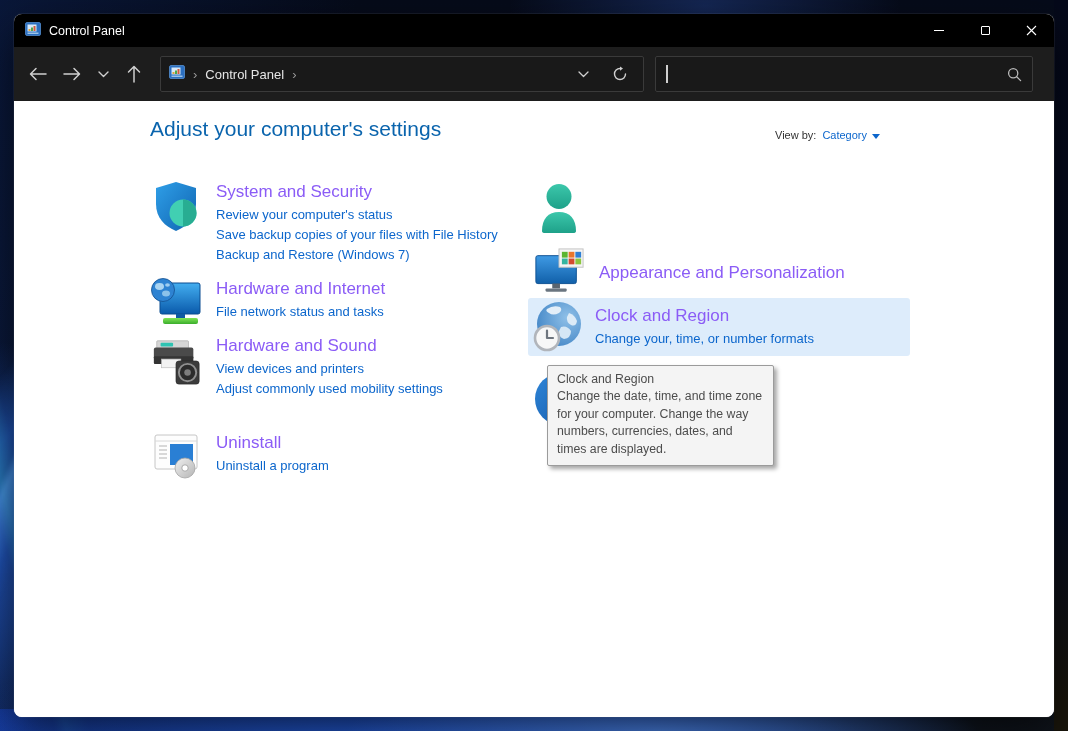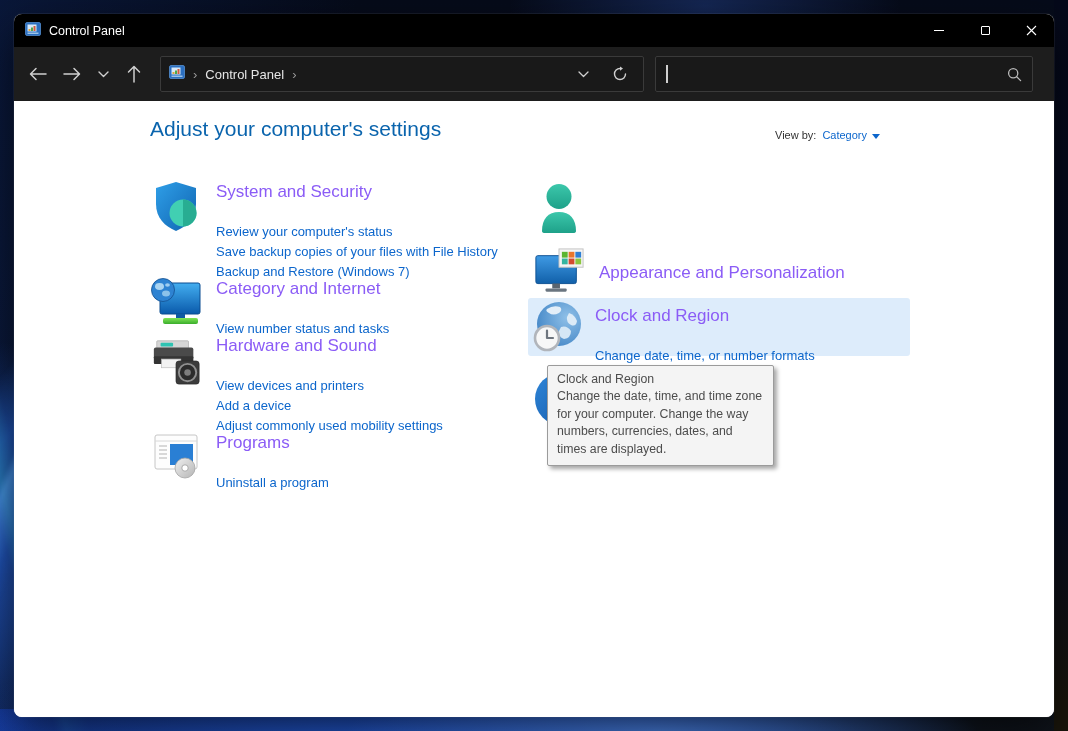--- a/index.html
+++ b/index.html
@@ -91,21 +91,21 @@
   .viewby { position:absolute; left:761px; top:28px; font-size:11px; display:flex; align-items:center; gap:6px; }
   .viewby-label { color:#333333; }
   .viewby-value { color:#0c66cc; cursor:pointer; display:flex; align-items:center; gap:5px; }
   .viewby-caret { width:0; height:0; border-left:4px solid transparent; border-right:4px solid transparent; border-top:5px solid #0c66cc; margin-top:2px; }
 
   .cat-item { position:absolute; display:flex; gap:14px; }
   .cat-item.center { align-items:center;text-align:right; }
   .cat-icon { width:52px; flex:none; display:flex; justify-content:center; }
   .cat-text { padding-top:2px; }
   .cat-title { font-size:17px; color:#8b5cf6; text-decoration:none; cursor:pointer; display:inline-block; }
-  .cat-links { margin-top:20px; }
+  .cat-links { margin-top:3px; }
   .cat-links a { display:block; font-size:13px; line-height:20px; color:#0c66cc; text-decoration:none; cursor:pointer; }
   .uac-link { display:flex; align-items:center; gap:4px; }
 
   .highlight-panel {
     position:absolute; left:514px; top:197px; width:382px; height:58px;
     background:#ddecfb; border-radius:3px; display:flex; gap:13px; padding:3px 0 0 5px;
   }
   .highlight-panel .cat-text { padding-top:5px; }
 
   .ease-circle { position:absolute; left:520px; top:271px; z-index:1; }
@@ -268,23 +268,23 @@
             <rect x="10" y="6" width="40" height="31" rx="2" fill="url(#gnscr)" stroke="#0a4c91" stroke-width="1"></rect>
             <rect x="26" y="37" width="9" height="4" fill="#0e59a2"></rect>
             <rect x="13" y="41" width="35" height="6" rx="2" fill="url(#gngrn)"></rect>
             <circle cx="13" cy="13" r="11.5" fill="#2e83d2" stroke="#134f8f" stroke-width="0.8"></circle>
             <ellipse cx="9.5" cy="9.5" rx="4.5" ry="3.4" fill="#a9d4f2"></ellipse>
             <ellipse cx="16" cy="16.5" rx="4" ry="3" fill="#8cc2ea"></ellipse>
             <ellipse cx="17.5" cy="8" rx="2.4" ry="1.8" fill="#9fcdf0"></ellipse>
           </svg>
         </span>
         <div class="cat-text">
-          <a class="cat-title">Category and Internet</a>
+          <a class="cat-title">Hardware and Internet</a>
           <div class="cat-links">
-            <a>View number status and tasks</a>
+            <a>File network status and tasks</a>
           </div>
         </div>
       </div>
 
       <div class="cat-item" style="left:136px; top:233px;">
         <span class="cat-icon">
           <svg width="54" height="54" viewBox="0 0 54 54">
             <rect x="7" y="6" width="33" height="8" rx="1" fill="#d6d6d6" stroke="#aaaaaa" stroke-width="0.7"></rect>
             <rect x="11" y="8" width="13" height="4" rx="1" fill="#2fc3b2"></rect>
             <rect x="4" y="13" width="41" height="13" rx="2" fill="#4a4a4a"></rect>
@@ -292,21 +292,20 @@
             <rect x="12" y="25" width="20" height="9" fill="#f2f2f2" stroke="#bdbdbd" stroke-width="0.7"></rect>
             <rect x="27" y="27" width="24" height="24" rx="3" fill="#3b3b3b" stroke="#2a2a2a" stroke-width="0.7"></rect>
             <circle cx="39" cy="39" r="9" fill="#2c2c2c" stroke="#909090" stroke-width="2"></circle>
             <circle cx="39" cy="39" r="3.4" fill="#7d7d7d"></circle>
           </svg>
         </span>
         <div class="cat-text">
           <a class="cat-title">Hardware and Sound</a>
           <div class="cat-links">
             <a>View devices and printers</a>
-            <a>Add a device</a>
             <a>Adjust commonly used mobility settings</a>
           </div>
         </div>
       </div>
 
       <div class="cat-item" style="left:136px; top:330px;">
         <span class="cat-icon">
           <svg width="48" height="48" viewBox="0 0 48 48">
             <defs>
               <linearGradient id="gdisc" x1="0" y1="0" x2="1" y2="1">
@@ -319,21 +318,21 @@
             <line x1="7" y1="15" x2="15" y2="15" stroke="#cfcfcf" stroke-width="1.6"></line>
             <line x1="7" y1="19" x2="15" y2="19" stroke="#cfcfcf" stroke-width="1.6"></line>
             <line x1="7" y1="23" x2="15" y2="23" stroke="#cfcfcf" stroke-width="1.6"></line>
             <line x1="7" y1="27" x2="15" y2="27" stroke="#cfcfcf" stroke-width="1.6"></line>
             <rect x="18" y="13" width="23" height="21" fill="#2a7fd4"></rect>
             <circle cx="33" cy="37" r="10" fill="url(#gdisc)" stroke="#a3a3a3" stroke-width="0.8"></circle>
             <circle cx="33" cy="37" r="3.2" fill="#ffffff" stroke="#9a9a9a" stroke-width="0.8"></circle>
           </svg>
         </span>
         <div class="cat-text">
-          <a class="cat-title">Programs</a>
+          <a class="cat-title">Uninstall</a>
           <div class="cat-links">
             <a>Uninstall a program</a>
           </div>
         </div>
       </div>
 
       <div class="cat-item" style="left:519px; top:82px;">
         <span class="cat-icon">
           <svg width="52" height="52" viewBox="0 0 52 52">
             <defs>
@@ -387,21 +386,21 @@
             <path d="M14 8 Q20 4 27 6 Q30 9 26 12 Q20 15 16 12 Q12 10 14 8 Z" fill="#e3eef8"></path>
             <path d="M36 12 Q42 14 44 20 Q43 26 38 24 Q33 21 34 16 Z" fill="#dcebf7"></path>
             <path d="M28 26 Q34 24 38 30 Q38 37 31 38 Q25 36 26 30 Z" fill="#d5e7f5"></path>
             <circle cx="14" cy="37" r="12" fill="#f7f7f7" stroke="#b1b5bb" stroke-width="2.6"></circle>
             <path d="M14 37 V29.5 M14 37 H20" stroke="#6e757e" stroke-width="2.2" stroke-linecap="round"></path>
           </svg>
         </span>
         <div class="cat-text">
           <a class="cat-title">Clock and Region</a>
           <div class="cat-links">
-            <a>Change date, time, or number formats</a>
+            <a>Change your, time, or number formats</a>
           </div>
         </div>
       </div>
 
       <span class="ease-circle">
         <svg width="54" height="54" viewBox="0 0 54 54">
           <defs>
             <linearGradient id="gez" x1="0" y1="0" x2="1" y2="1">
               <stop offset="0" stop-color="#2f86d8"></stop>
                 <stop offset="1" stop-color="#1257a8"></stop>

